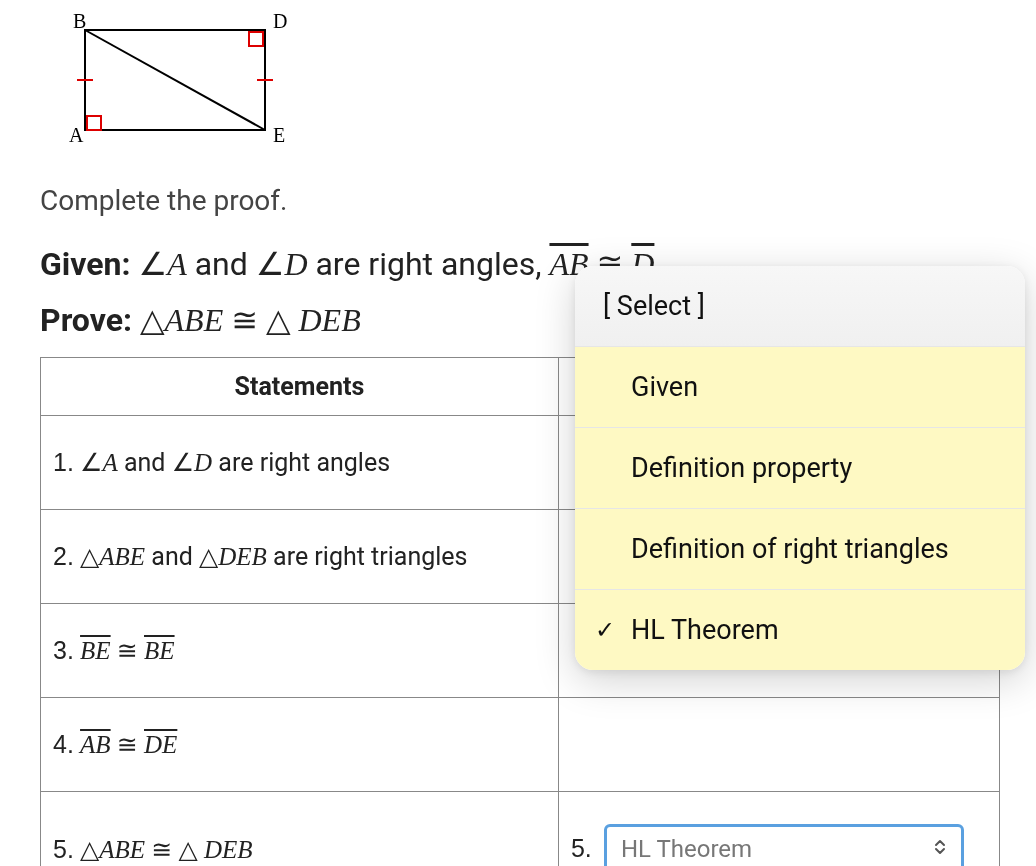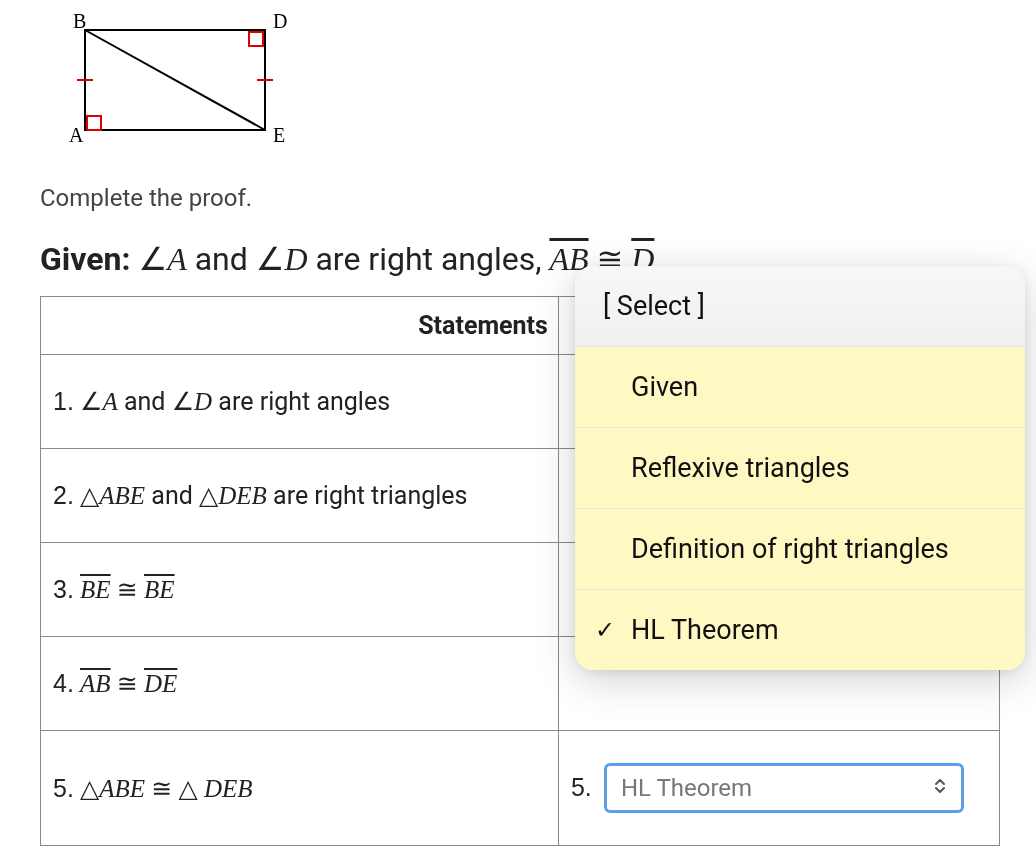--- a/index.html
+++ b/index.html
@@ -14,21 +14,21 @@
     overflow: hidden;
     position: relative;
   }
   .content {
     padding: 10px 40px 20px 40px;
   }
   .diagram {
     margin: 0 0 30px 15px;
   }
   .instruct {
-    font-size: 24px;
+    font-size: 28px;
     color: #444;
     margin: 20px 0 28px 0;
     font-weight: 400;
   }
   .line {
     font-size: 32px;
     margin: 18px 0;
     color: #222;
   }
   .line b { font-weight: 700; }
@@ -51,21 +51,21 @@
     border: 1px solid #888;
     padding: 32px 12px;
     text-align: left;
     font-size: 25px;
     color: #222;
     vertical-align: middle;
     height: 90px;
   }
   table.proof th {
     font-weight: 700;
-    text-align: right;
+    text-align: center;
     height: 58px;
     padding: 10px;
   }
   table.proof td.reasons {
     width: 46%;
   }
   .rownum { font-family: -apple-system, sans-serif; }
 
   .select-box {
     display: inline-flex;
@@ -153,20 +153,26 @@
     <b>Given:</b>
     <span class="ang">∠</span><span class="mi">A</span>
     <span> and </span>
     <span class="ang">∠</span><span class="mi">D</span>
     <span> are right angles, </span>
     <span class="seg">AB</span>
     <span class="cong"> ≅ </span>
     <span class="seg">D</span>
   </div>
 
+  <div class="line">
+    <b>Prove:</b>
+    <span class="tri">△</span><span class="mi">ABE</span>
+    <span class="cong"> ≅ </span>
+    <span class="tri">△</span> <span class="mi">DEB</span>
+  </div>
 
   <table class="proof">
     <tbody>
         <tr>
       <th>Statements</th>
       <th class="reasons" style="visibility:hidden">Reasons</th>
     </tr>
     <tr>
       <td>
         <span class="rownum">1.</span>
@@ -221,19 +227,19 @@
         </span>
       </td>
     </tr>
   </tbody>
     </table>
 </div>
 
 <div class="popover">
   <div class="opt header">[ Select ]</div>
   <div class="opt">Given</div>
-  <div class="opt">Reflexive triangles</div>
+  <div class="opt">Definition property</div>
   <div class="opt">Definition of right triangles</div>
   <div class="opt">
     <span class="check">✓</span>
     <span>HL Theorem</span>
   </div>
 </div>
 
 </body></html>

